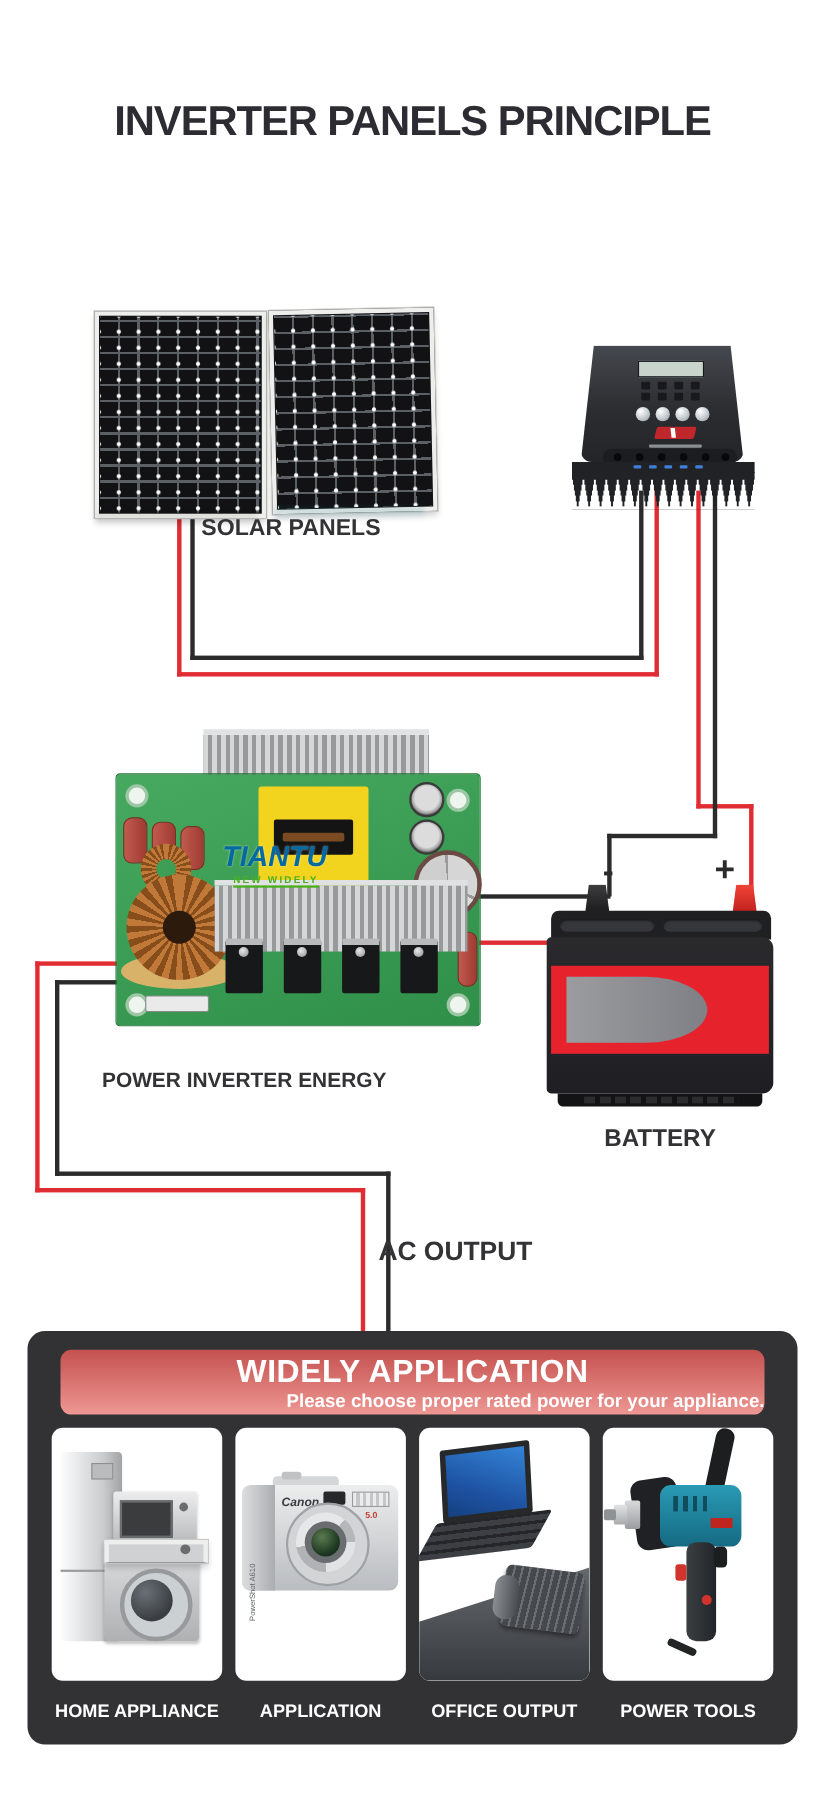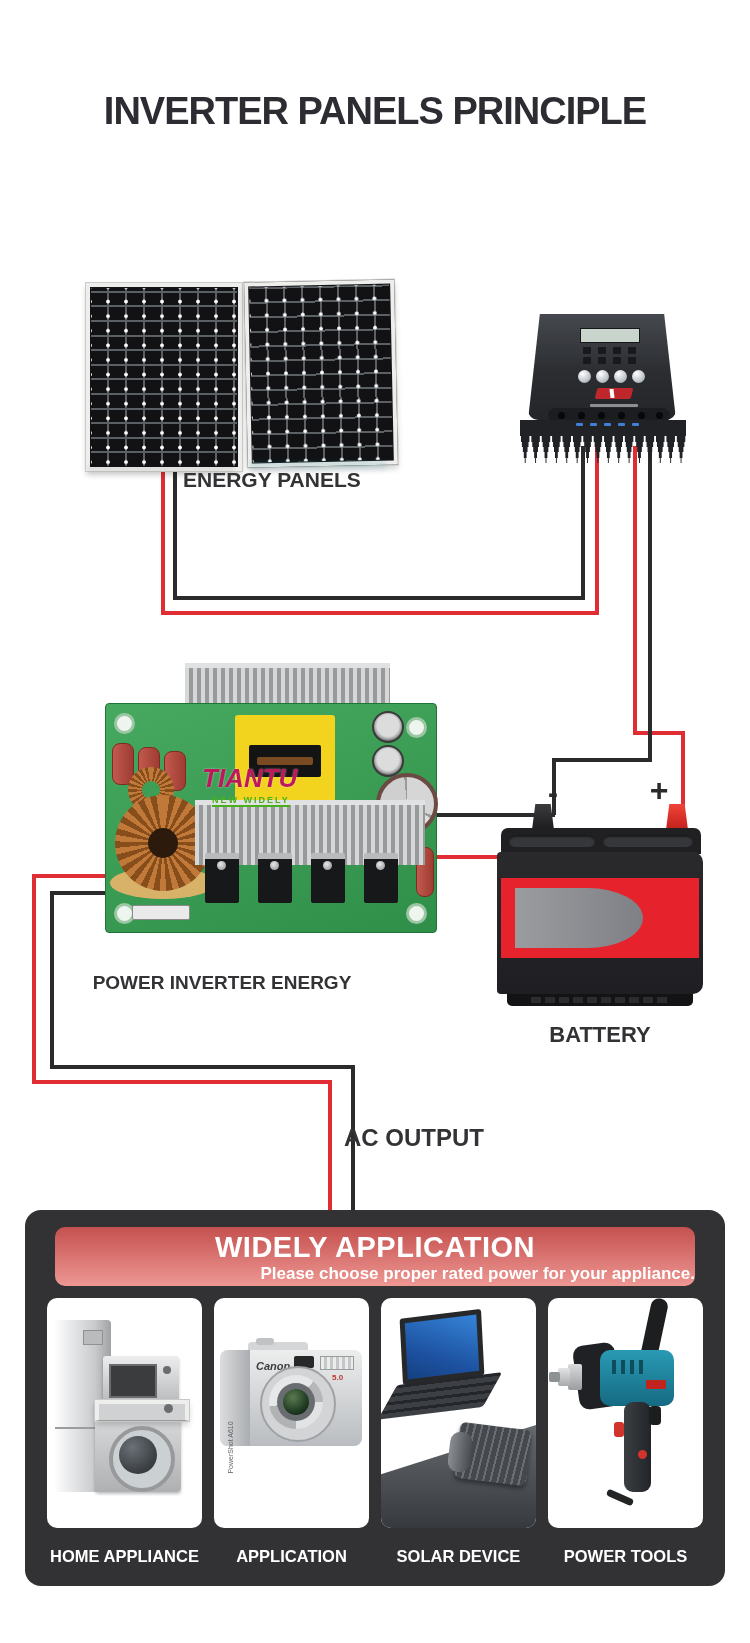--- a/index.html
+++ b/index.html
@@ -53,21 +53,21 @@
   .cap-s{position:absolute;border-radius:50%;border:2px solid #3a3a3a;
     background:radial-gradient(circle at 50% 45%,#dcdcdc 52%,#a0a0a0 66%,#5a5a5a 74%);}
   .cap-big{position:absolute;border-radius:50%;border:4px solid #6b4a44;
     background:conic-gradient(#d6d6d6 0 115deg,#9a9a9a 115deg 121deg,#dedede 121deg 235deg,#9a9a9a 235deg 241deg,#cfcfcf 241deg 354deg,#9a9a9a 354deg 360deg);}
   .cap-red{position:absolute;background:linear-gradient(90deg,#c25a4e,#9e3b32);border-radius:8px;border:1px solid #7d2c25;}
   .toroid{position:absolute;border-radius:50%;background:repeating-conic-gradient(#c1793a 0 8deg,#874e1c 8deg 16deg);}
   .toroid .hole{position:absolute;border-radius:50%;background:#2c1a0d;}
   .transistor{position:absolute;width:34px;height:44px;background:#17181a;border-radius:2px;border-top:6px solid #b9babb;}
   .transistor::after{content:"";position:absolute;left:12px;top:2px;width:9px;height:9px;border-radius:50%;
     background:radial-gradient(circle at 40% 35%,#e8e8e8,#8a8a8a);}
-  .tiantu{position:absolute;font-weight:800;font-style:italic;color:#be185d;text-shadow:0 0 2px rgba(255,255,255,.6);}
+  .tiantu{position:absolute;font-weight:800;font-style:italic;color:#0369a1;text-shadow:0 0 2px rgba(255,255,255,.6);}
   .tiantu-sub{position:absolute;font-weight:700;color:#4ab01e;letter-spacing:2px;border-bottom:2px solid #4ab01e;}
   .sticker{position:absolute;background:#eaeaea;border:1px solid #8a8a8a;border-radius:2px;}
   
   .bat-term{position:absolute;width:24px;height:26px;border-radius:3px;clip-path:polygon(18% 0,82% 0,96% 100%,4% 100%);}
   .bat-sign{position:absolute;font-weight:700;color:#2b2b2e;}
   
   .appbox{position:absolute;left:25px;top:1210px;width:700px;height:376px;background:#323235;border-radius:16px;}
   .banner{position:absolute;left:30px;top:17px;width:640px;height:59px;border-radius:10px;
     background:linear-gradient(180deg,#c4514f,#ee9793);text-align:center;color:#fff;}
   .banner .h1{font-size:29px;font-weight:800;line-height:34px;margin-top:3px;letter-spacing:.5px;}
@@ -175,21 +175,21 @@
   <div class="wire blk" style="left:351px;top:1065px;width:4px;height:147px;"></div>
 
   <div class="panel" style="left:86px;top:283px;width:148px;height:180px;">
     <div class="cells"></div>
   </div>
   <div class="panel" style="left:246px;top:281px;width:142px;height:177px;transform:rotate(-1.2deg);">
     <div class="cells"></div>
   </div>
   <div class="reflection" style="left:88px;top:465px;width:146px;height:12px;background:linear-gradient(#00000030,transparent);"></div>
   <div class="reflection" style="left:250px;top:461px;width:136px;height:12px;background:linear-gradient(#00707860,transparent);"></div>
-  <div class="lbl" style="left:183px;top:468px;font-size:21px;">ENERGY PANELS</div>
+  <div class="lbl" style="left:183px;top:468px;font-size:21px;">SOLAR PANELS</div>
 
   <div class="abs" style="left:520px;top:308px;width:166px;height:156px;">
     <div class="ctl-body"></div>
     <div class="ctl-lcd"></div>
     <div class="ctl-key" style="left:63px;top:39px;"></div>
     <div class="ctl-key" style="left:78px;top:39px;"></div>
     <div class="ctl-key" style="left:93px;top:39px;"></div>
     <div class="ctl-key" style="left:108px;top:39px;"></div>
     <div class="ctl-key" style="left:63px;top:49px;"></div>
     <div class="ctl-key" style="left:78px;top:49px;"></div>
@@ -334,17 +334,17 @@
       <div class="drill-tip"></div>
       <div class="drill-handle"></div>
       <div class="drill-switch"></div>
       <div class="drill-dot"></div>
       <div class="drill-trigger"></div>
       <div class="drill-cord"></div>
     </div>
 
     <div class="cat-label" style="left:22px;">HOME APPLIANCE</div>
     <div class="cat-label" style="left:189px;">APPLICATION</div>
-    <div class="cat-label" style="left:356px;">SOLAR DEVICE</div>
+    <div class="cat-label" style="left:356px;">OFFICE OUTPUT</div>
     <div class="cat-label" style="left:523px;">POWER TOOLS</div>
   </div>
 
 </div>
 
 </body></html>

